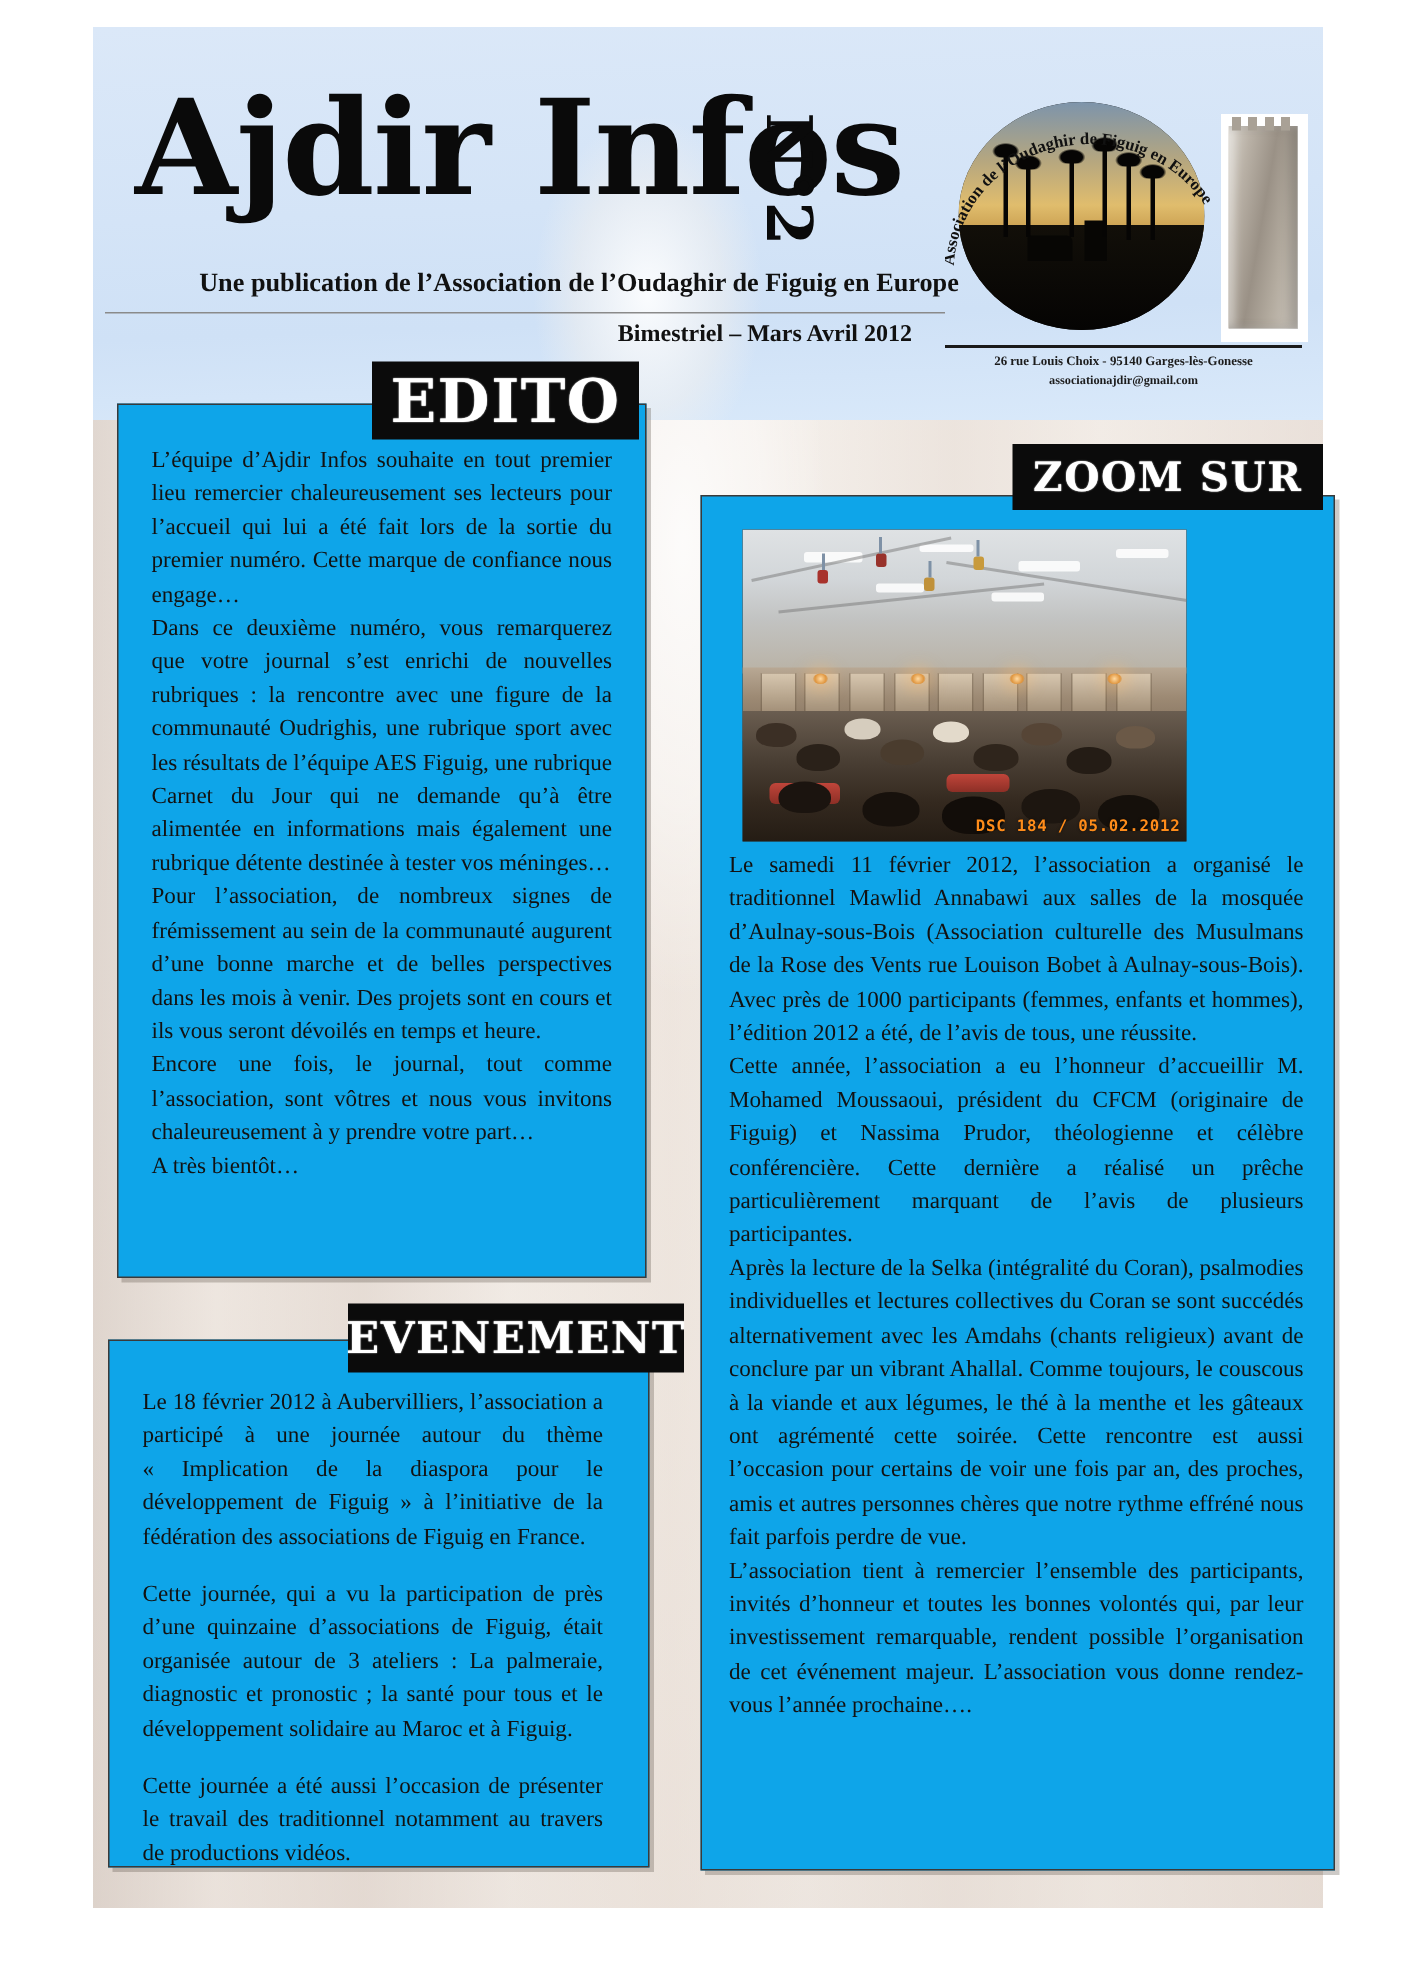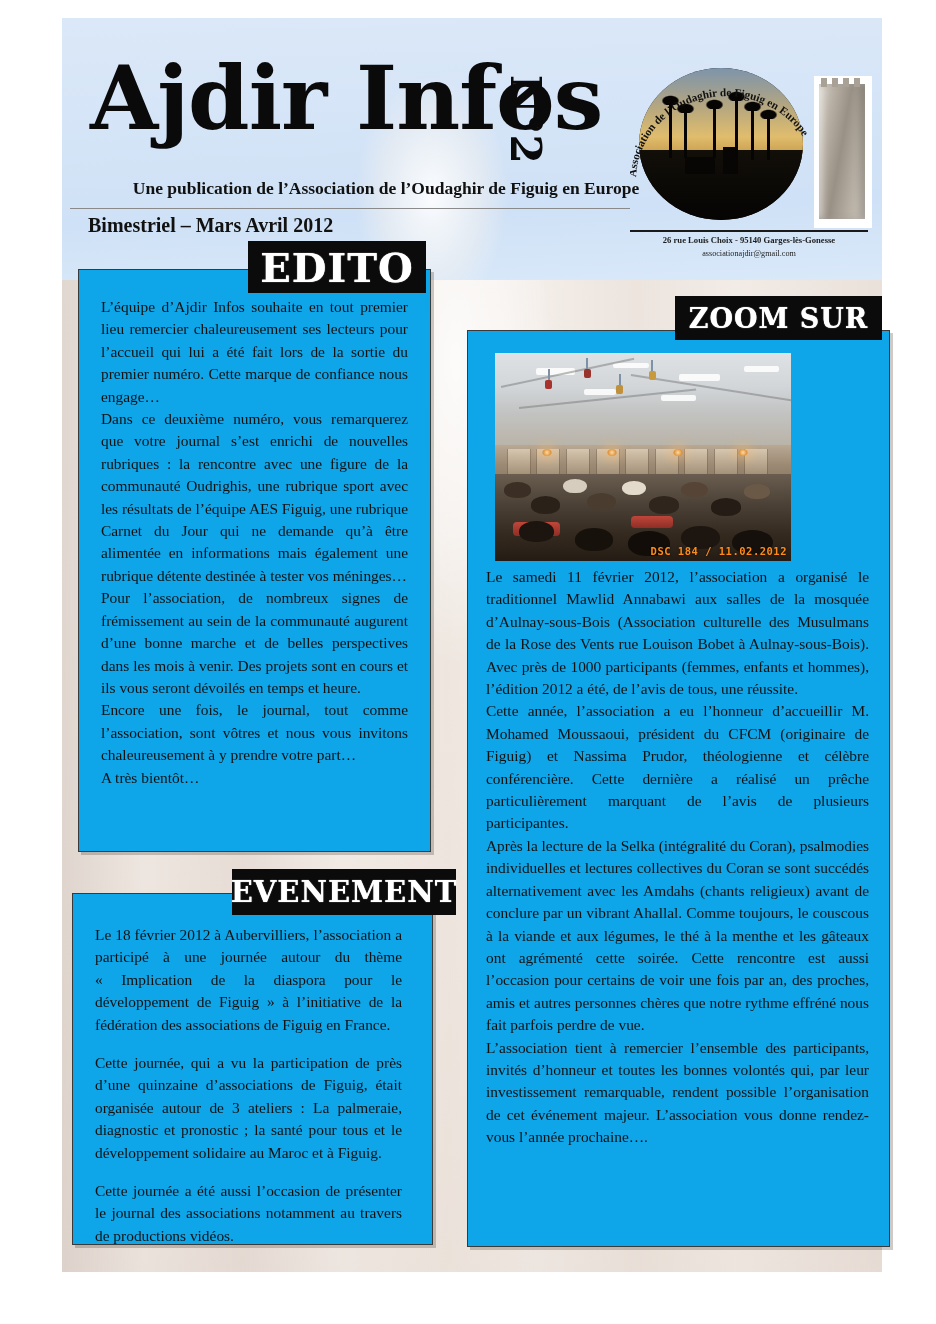--- a/index.html
+++ b/index.html
@@ -107,24 +107,24 @@
   .masthead-rule {
     position: absolute;
     left: 8px; top: 190px;
     width: 560px; height: 0;
     border-top: 1px solid #8a8a8a;
   }
   .masthead-freq {
     position: absolute;
     left: 26px; top: 196px;
     width: 520px;
-    text-align: left;
-    font-family: "Liberation Serif", serif;
-    font-weight: 700;
-    font-size: 20px;
+    text-align: right;
+    font-family: "Liberation Serif", serif;
+    font-weight: 700;
+    font-size: 16px;
     color: #111;
     white-space: nowrap;
   }
 
   
   .logo-block {
     position: absolute;
     left: 630px; top: 46px;
     width: 252px; height: 220px;
   }
@@ -209,21 +209,21 @@
     color: #1c1c1c;
     line-height: 1.55;
     white-space: nowrap;
   }
   .logo-mail {
     position: absolute;
     left: 0px; top: 203px;
     width: 238px;
     text-align: center;
     font-family: "Liberation Serif", serif;
-    font-weight: 400;
+    font-weight: 700;
     font-size: 8.2px;
     color: #1c1c1c;
     white-space: nowrap;
   }
 
   
   .banner {
     position: absolute;
     background: #0b0b0b;
     color: #ffffff;
@@ -393,21 +393,21 @@
       <p>Pour l’association, de nombreux signes de frémissement au sein de la communauté augurent d’une bonne marche et de belles perspectives dans les mois à venir. Des projets sont en cours et ils vous seront dévoilés en temps et heure.</p>
       <p>Encore une fois, le journal, tout comme l’association, sont vôtres et nous vous invitons chaleureusement à y prendre votre part…</p>
       <p>A très bientôt…</p>
     </div>
   </div>
 
   <div class="box" id="box-even">
     <div class="body-text">
       <p>Le 18 février 2012 à Aubervilliers, l’association a participé à une journée autour du thème «&nbsp;Implication de la diaspora pour le développement de Figuig&nbsp;» à l’initiative de la fédération des associations de Figuig en France.</p>
       <p class="gap">Cette journée, qui a vu la participation de près d’une quinzaine d’associations de Figuig, était organisée autour de 3 ateliers : La palmeraie, diagnostic et pronostic ; la santé pour tous et le développement solidaire au Maroc et à Figuig.</p>
-      <p class="gap">Cette journée a été aussi l’occasion de présenter le journal des associations notamment au travers de productions vidéos.</p>
+      <p class="gap">Cette journée a été aussi l’occasion de présenter le travail des traditionnel notamment au travers de productions vidéos.</p>
     </div>
   </div>
 
   <div class="box" id="box-zoom">
     <div style="height:235px"></div>
     <div class="body-text">
       <p>Le samedi 11 février 2012, l’association a organisé le traditionnel Mawlid Annabawi aux salles de la mosquée d’Aulnay-sous-Bois (Association culturelle des Musulmans de la Rose des Vents rue Louison Bobet à Aulnay-sous-Bois). Avec près de 1000 participants (femmes, enfants et hommes), l’édition 2012 a été, de l’avis de tous, une réussite.</p>
       <p>Cette année, l’association a eu l’honneur d’accueillir M. Mohamed Moussaoui, président du CFCM (originaire de Figuig) et Nassima Prudor, théologienne et célèbre conférencière. Cette dernière a réalisé un prêche particulièrement marquant de l’avis de plusieurs participantes.</p>
       <p>Après la lecture de la Selka (intégralité du Coran), psalmodies individuelles et lectures collectives du Coran se sont succédés alternativement avec les Amdahs (chants religieux) avant de conclure par un vibrant Ahallal. Comme toujours, le couscous à la viande et aux légumes, le thé à la menthe et les gâteaux ont agrémenté cette soirée. Cette rencontre est aussi l’occasion pour certains de voir une fois par an, des proches, amis et autres personnes chères que notre rythme effréné nous fait parfois perdre de vue.</p>
       <p>L’association tient à remercier l’ensemble des participants, invités d’honneur et toutes les bonnes volontés qui, par leur investissement remarquable, rendent possible l’organisation de cet événement majeur. L’association vous donne rendez-vous l’année prochaine….</p>
@@ -459,16 +459,16 @@
       <div class="head" style="left:63%; top:10%; width:9%;  height:17%; background:#564536;"></div>
       <div class="head" style="left:73%; top:28%; width:10%; height:20%; background:#241c15;"></div>
       <div class="head" style="left:84%; top:12%; width:9%;  height:17%; background:#6b5947;"></div>
       <div class="head" style="left:8%;  top:54%; width:12%; height:24%; background:#1b140f;"></div>
       <div class="head" style="left:27%; top:62%; width:13%; height:26%; background:#17110c;"></div>
       <div class="head" style="left:45%; top:66%; width:14%; height:28%; background:#120d09;"></div>
       <div class="head" style="left:63%; top:60%; width:13%; height:26%; background:#1d1610;"></div>
       <div class="head" style="left:80%; top:64%; width:14%; height:28%; background:#15100b;"></div>
     </div>
 
-    <div class="photo-stamp">DSC 184 / 11.02.2012</div>
+    <div class="photo-stamp">DSC 184 / 05.02.2012</div>
   </div>
 
 </div>
 
 </body></html>

